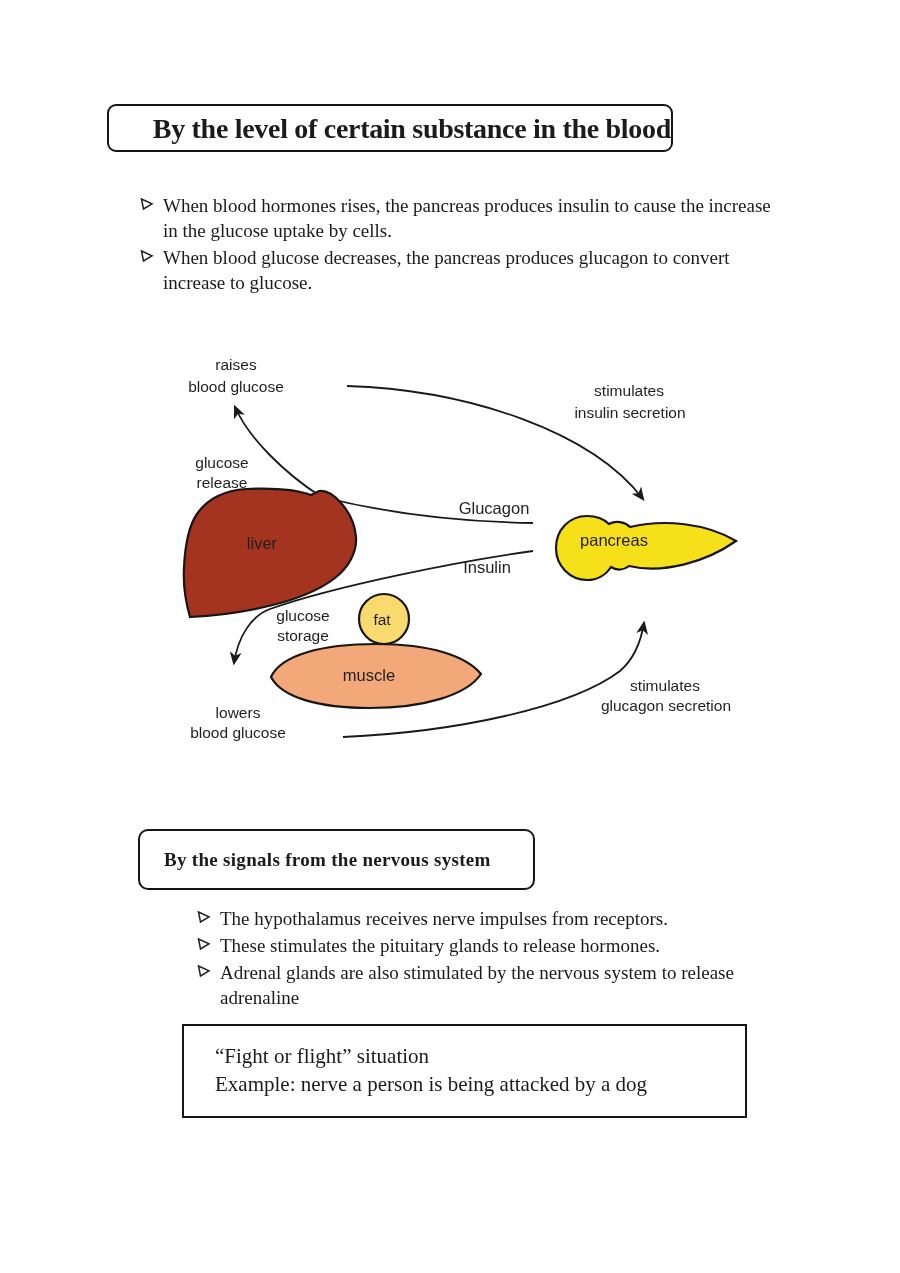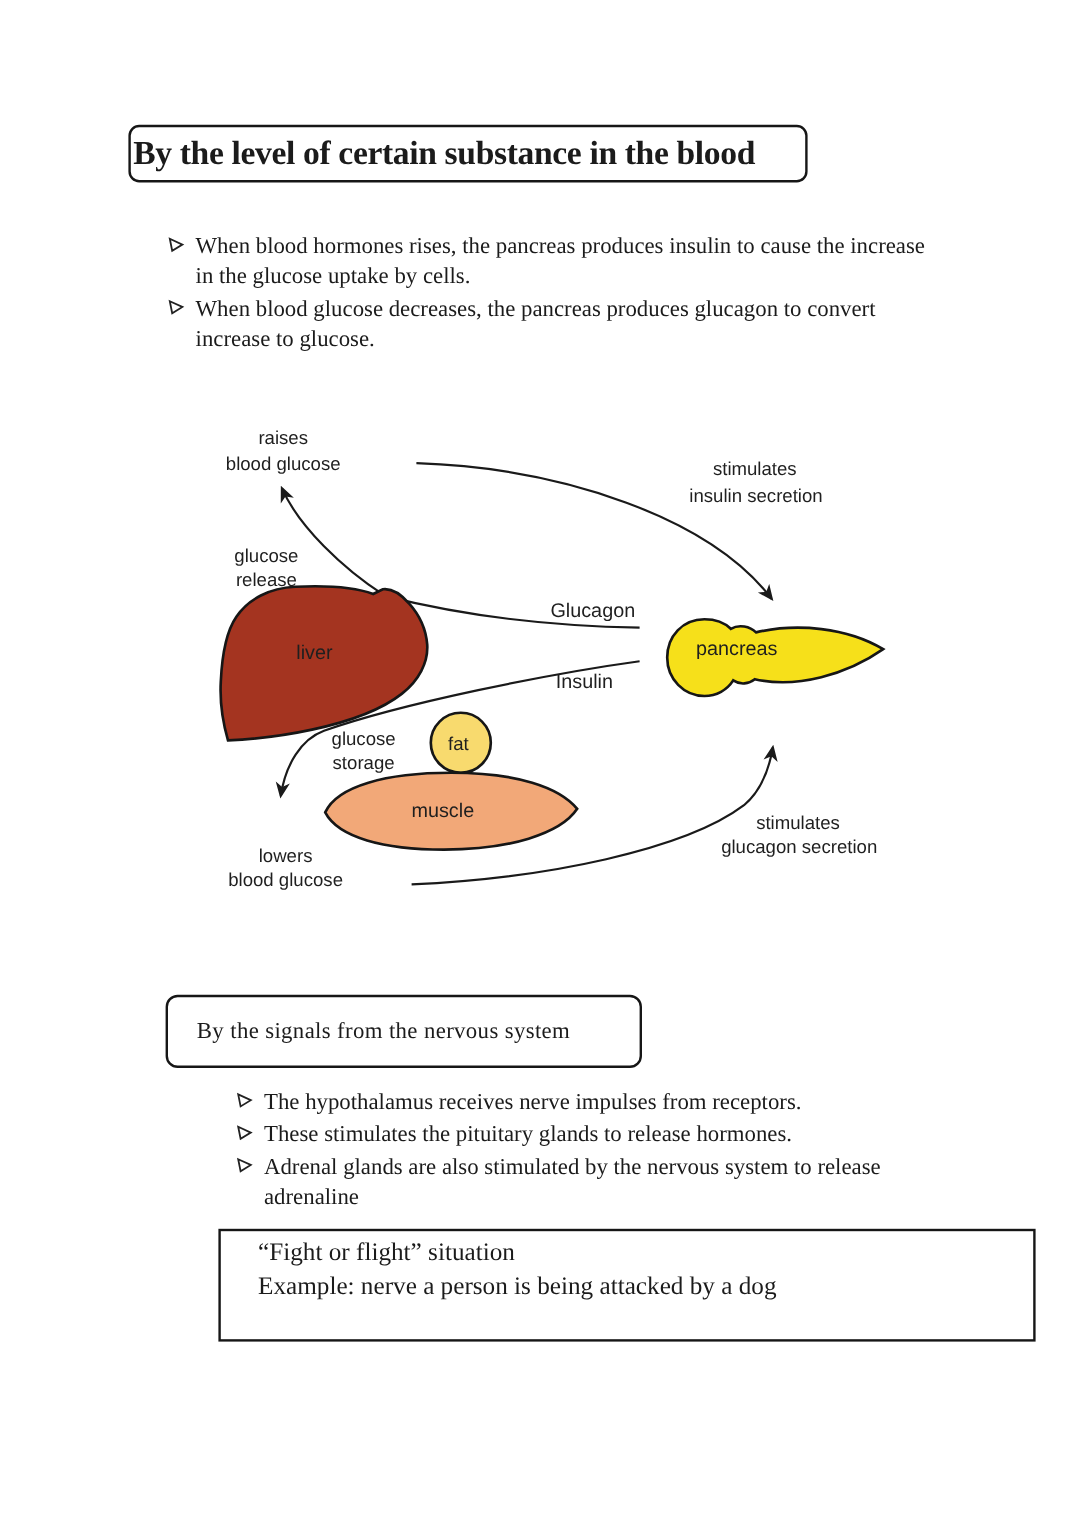--- a/index.html
+++ b/index.html
@@ -6,42 +6,42 @@
   .page{
     position:relative;width:900px;height:1273px;background:#ffffff;overflow:hidden;
     font-family:"Liberation Serif", serif;color:#1b1b1b;
   }
   .abs{position:absolute;}
   
   .title-box{
     left:107px;top:104px;width:566px;height:48px;box-sizing:border-box;
     border:2px solid #161616;border-radius:9px;
     font-weight:bold;font-size:28px;line-height:45px;white-space:nowrap;
-    padding-left:2px;letter-spacing:-0.3px;
+    padding-left:2px;letter-spacing:-0.3px;text-align:right;
   }
   
   .blist{display:flex;flex-direction:column;gap:2px;}
   .blist .item{display:flex;align-items:flex-start;}
   .bullet-glyph{flex:0 0 24px;margin-top:4px;}
   .btext{font-size:19px;line-height:25px;white-space:pre-wrap;}
   .list1{left:139px;top:193px;width:660px;}
   .list1 .btext{width:612px;}
   .list2{left:196px;top:906px;width:600px;}
   .list2 .btext{width:520px;}
   
   .nervous-box{
     left:138px;top:829px;width:397px;height:61px;box-sizing:border-box;
     border:2px solid #161616;border-radius:10px;
-    font-size:19px;line-height:57px;padding-left:24px;letter-spacing:0.3px;white-space:nowrap;
+    font-size:19px;line-height:57px;padding-left:24px;letter-spacing:0.3px;white-space:nowrap;font-weight:bold;
   }
   
   .fight-box{
-    left:182px;top:1024px;width:681px;height:94px;box-sizing:border-box;
+    left:182px;top:1024px;width:565px;height:94px;box-sizing:border-box;
     border:2px solid #161616;
-    padding:3px 0 0 31px;font-size:21px;line-height:28px;
+    padding:16px 0 0 31px;font-size:21px;line-height:28px;
   }
   
   .diagram{left:150px;top:340px;}
   svg text{
     font-family:"Liberation Sans", sans-serif;
     font-size:15.5px;fill:#1f1f1f;
   }
   svg text.big{font-size:16.5px;}
   .ln{fill:none;stroke:#1a1a1a;stroke-width:1.8;}
   .organ{stroke:#161616;stroke-width:2.2;}

